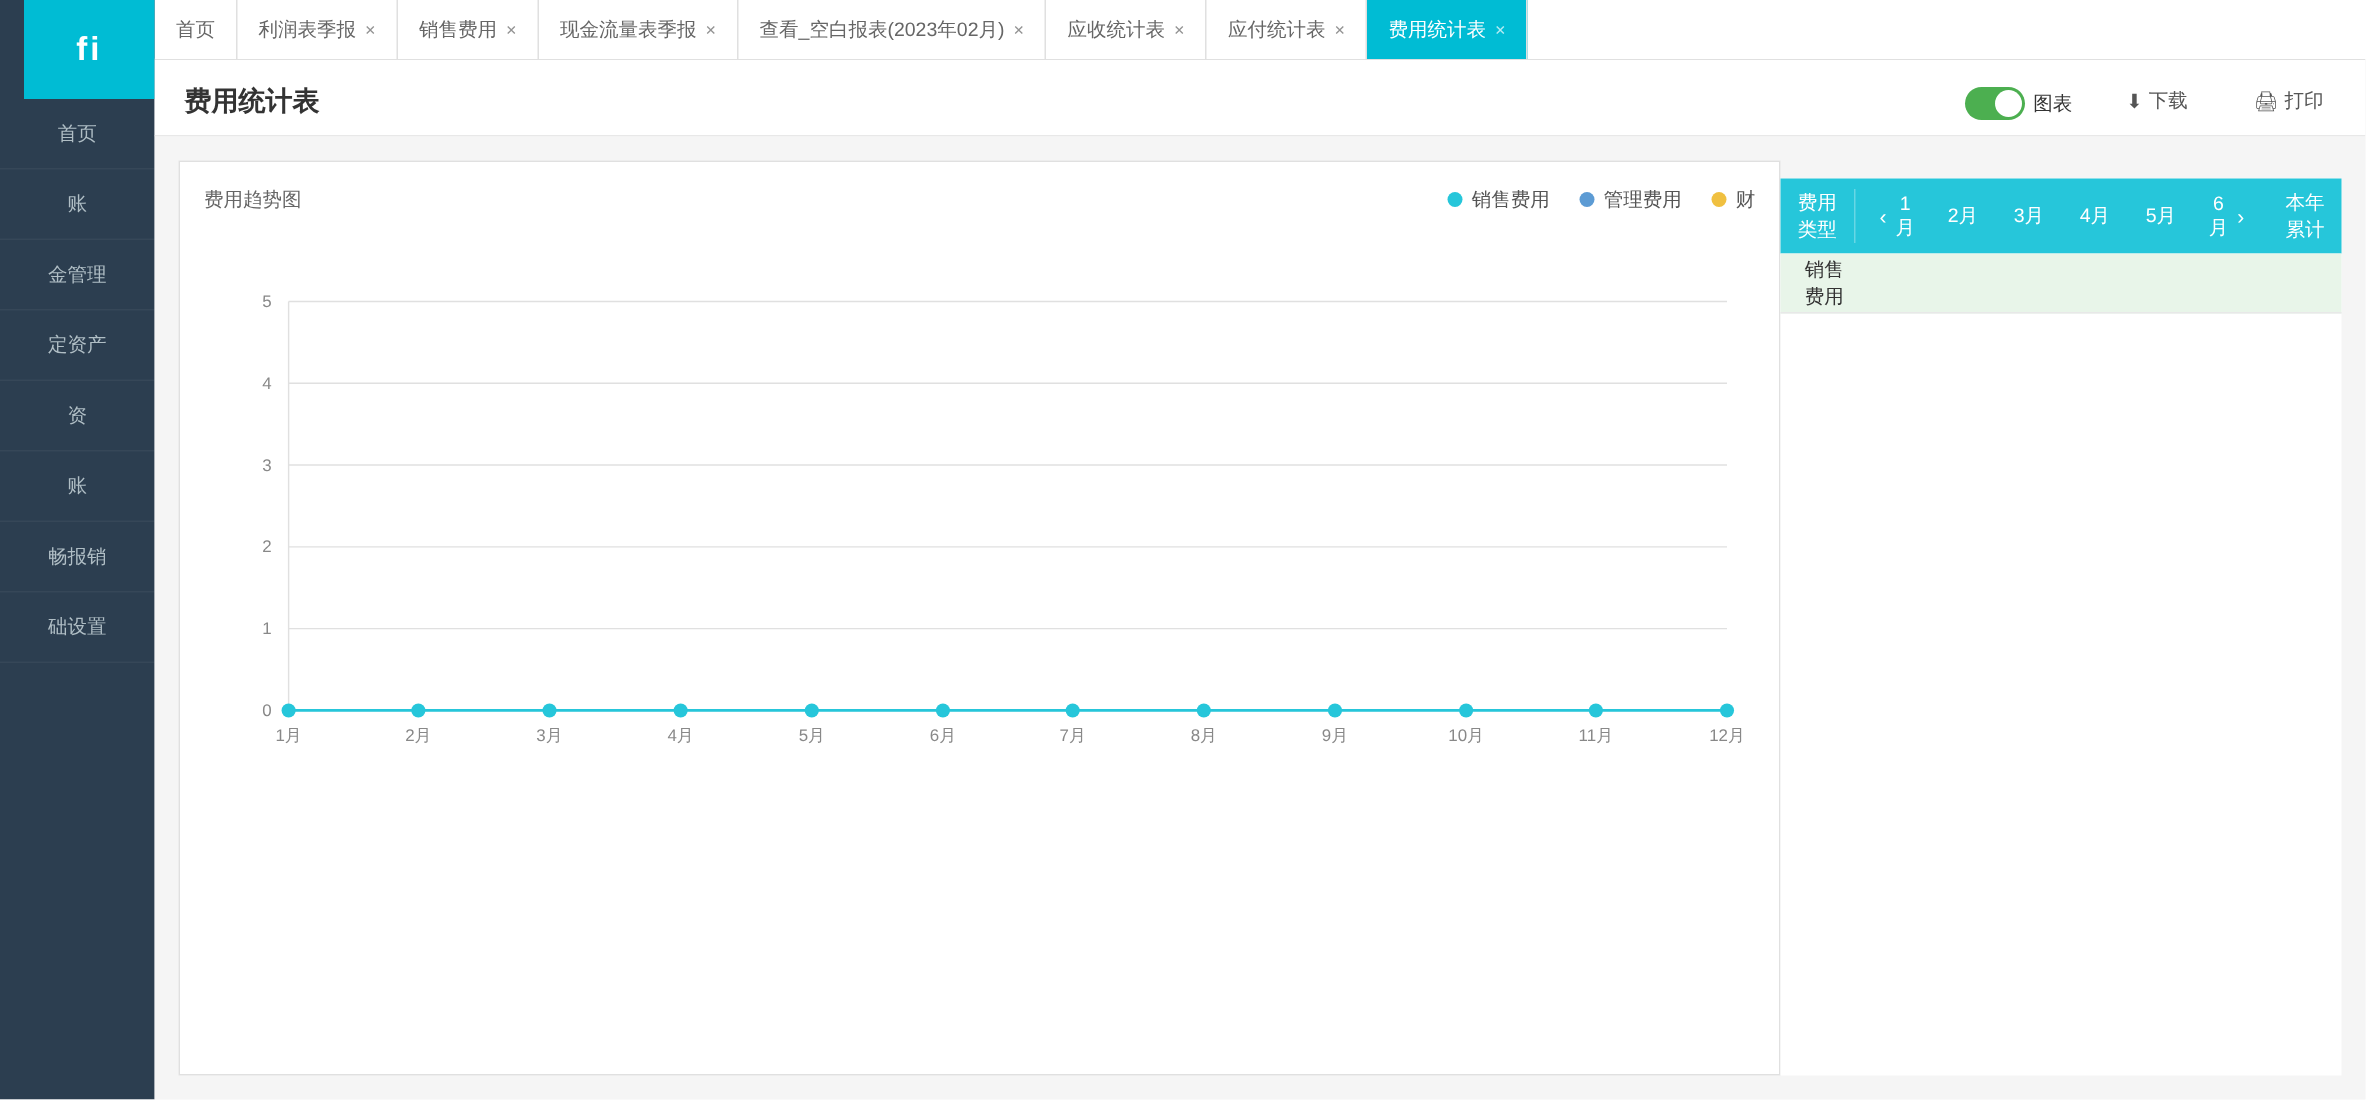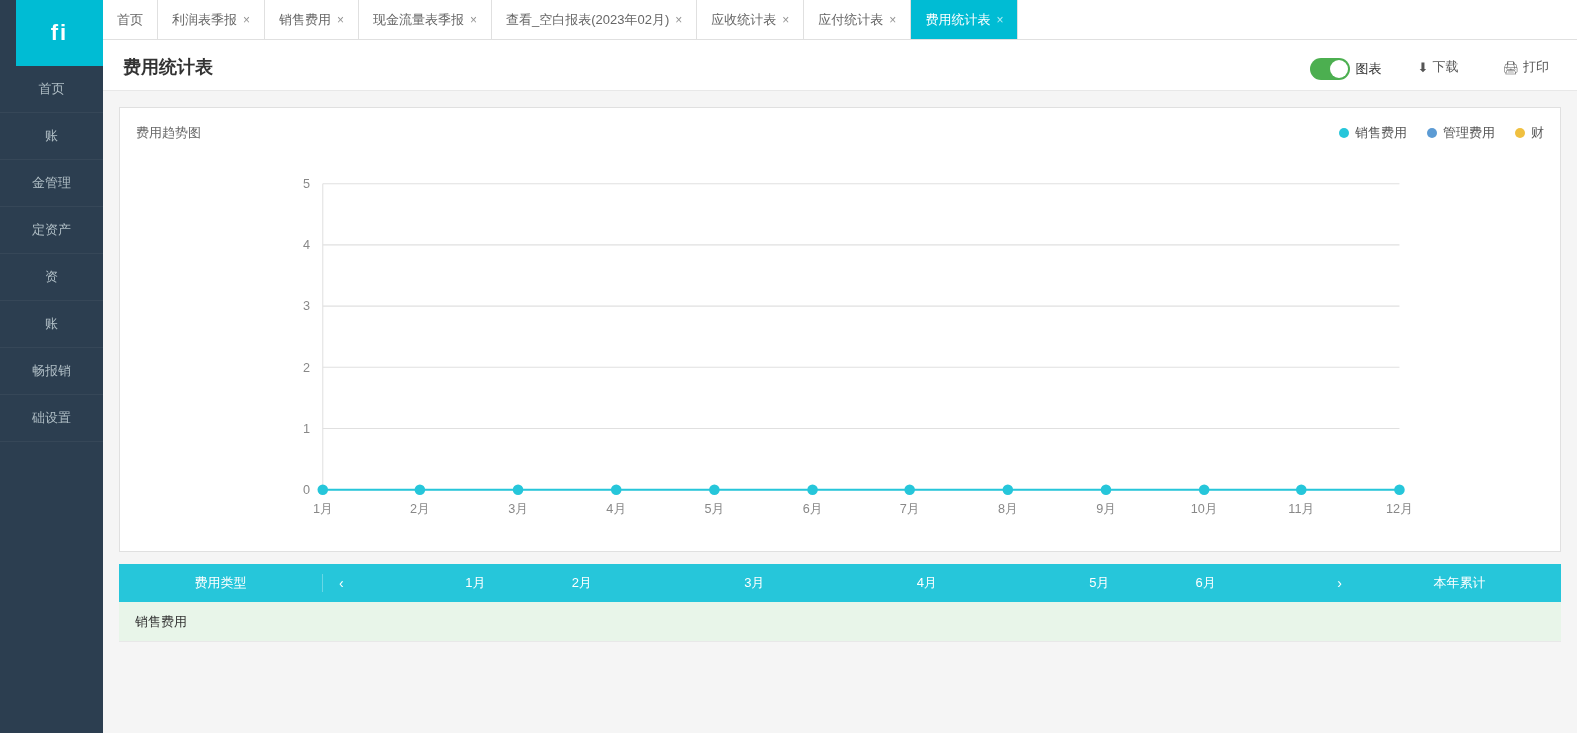--- a/index.html
+++ b/index.html
@@ -134,21 +134,21 @@
       border-radius: 4px;
     }
 
     
     .content {
       flex: 1;
       overflow-y: auto;
       padding: 16px;
       background: #f5f5f5;
       display: flex;
-      flex-direction: column;
+      flex-direction: row;
       gap: 0;
     }
 
     
     .chart-section {
       background: white;
       border: 1px solid #e0e0e0;
       padding: 16px;
       margin-bottom: 0;
     }
@@ -185,21 +185,21 @@
     
     .table-section {
       background: white;
       margin-top: 12px;
     }
     .table-header-row {
       display: flex;
       background: #26c6da;
       color: white;
       font-size: 13px;
-      height: 38px;
+      height: 50px;
       align-items: center;
     }
     .th-cell {
       flex: 1;
       text-align: center;
       padding: 0 10px;
       font-weight: 500;
       position: relative;
     }
     .th-cell.first {

